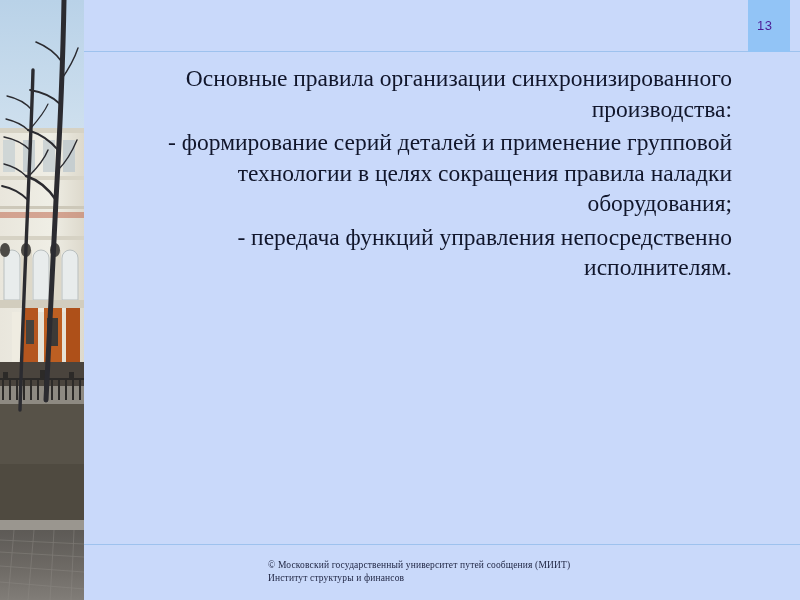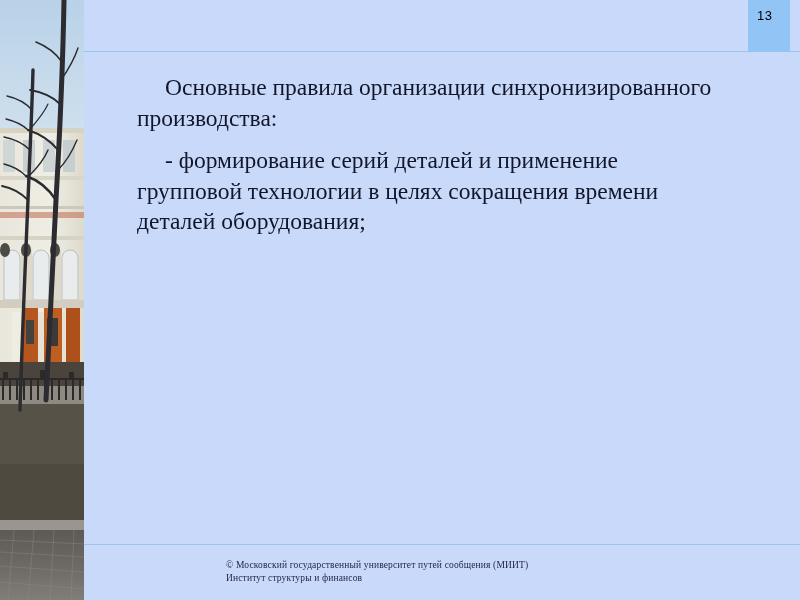--- a/index.html
+++ b/index.html
@@ -39,24 +39,24 @@
     position: absolute;
     left: 748px;
     top: 0;
     width: 42px;
     height: 52px;
     background: #92c4f6;
   }
   #page-badge .num {
     position: absolute;
     left: 9px;
-    top: 8px;
+    top: 18px;
     font-family: "Liberation Sans", sans-serif;
     font-size: 13px;
-    color: #000000;
+    color: #4c1d95;
     letter-spacing: 0.5px;
   }
 
   
   .rule {
     position: absolute;
     height: 1px;
     background: #9ec2ee;
   }
   #rule-top {
@@ -81,39 +81,40 @@
     left: 125px;
     top: 60px;
     width: 610px;
     color: #11162b;
     font-family: "Liberation Serif", serif;
     font-size: 23.5px;
     line-height: 30.5px;
     text-align: left;
   }
   #body-text p {
-    margin: 12px;
+    margin: 3px;
+    text-align: right;
   }
   #body-text p.ind {
     text-indent: 28px;
   }
 
   
   #footer {
     position: absolute;
     left: 226px;
     top: 559px;
     width: 520px;
     font-family: "Liberation Serif", serif;
     font-size: 9.5px;
     line-height: 13px;
     color: #1d2340;
     letter-spacing: 0.15px;
   }
-  #footer div { white-space: nowrap; }
+  #footer div { white-space: nowrap; margin-left: 42px; }
 </style>
 </head>
 <body>
 
 <div id="slide">
 
   <div id="photo-strip">
     <svg width="84" height="600" viewBox="0 0 84 600" xmlns="http://www.w3.org/2000/svg">
       <defs>
         <linearGradient id="skyGrad" x1="0" y1="0" x2="0" y2="1">
@@ -238,21 +239,22 @@
   <div id="page-badge">
     <span class="num">13</span>
   </div>
 
   <div class="rule" id="rule-top"></div>
   <div class="rule" id="rule-top-right"></div>
   <div class="rule" id="rule-bottom"></div>
 
   <div id="body-text">
     <p class="ind">Основные правила организации синхронизированного производства:</p>
-    <p class="ind">- формирование серий деталей и применение групповой технологии в целях сокращения времени деталей оборудования;</p>
+    <p class="ind">- формирование серий деталей и применение групповой технологии в целях сокращения правила наладки оборудования;</p>
+    <p class="ind">- передача функций управления непосредственно исполнителям.</p>
   </div>
 
   <div id="footer">
     <div>© Московский государственный университет путей сообщения (МИИТ)</div>
     <div>Институт структуры и финансов</div>
   </div>
 
 </div>
 
 </body></html>

